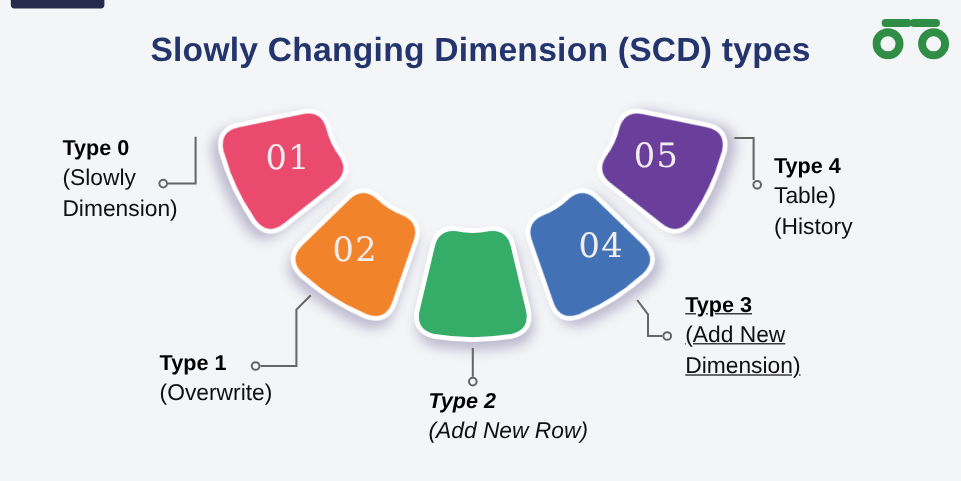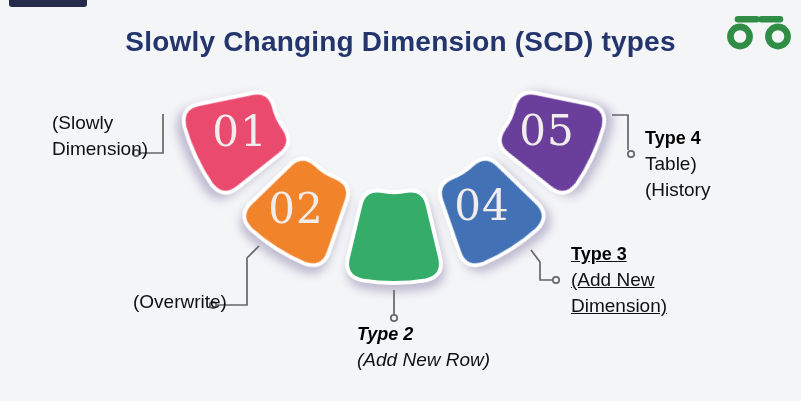--- a/index.html
+++ b/index.html
@@ -12,21 +12,21 @@
 
   .title{position:absolute;left:0;top:26px;width:801px;text-align:center;
          font-weight:700;font-size:28px;letter-spacing:.2px;}
 
   .logo{position:absolute;left:727px;top:13px;width:64px;height:38px;}
 
   .fan-svg{position:absolute;left:0;top:0;width:801px;height:401px;}
   .seg{filter:drop-shadow(2px 7px 5px rgba(125,115,160,.45));}
 
   .num{position:absolute;transform:translate(-50%,-50%);
-       font-family:"DejaVu Serif",serif;font-size:42px;color:#f2eded;
+       font-family:"DejaVu Serif",serif;font-size:28px;color:#f2eded;
        letter-spacing:1px;}
 
   .lbl{position:absolute;color:#101010;}
   .lbl .t{font-weight:700;font-size:18px;line-height:26px;color:#000;}
   .lbl .s{font-weight:400;font-size:19px;line-height:26px;}
 
   .lbl-t0{left:52px;top:110px;width:140px;}
   .lbl-t1{left:133px;top:289px;width:150px;}
   .lbl-t2{left:357px;top:321px;width:170px;font-style:italic;}
   .lbl-t3{left:571px;top:241px;width:130px;text-decoration:underline;}
@@ -80,29 +80,31 @@
       <circle cx="136" cy="153" r="3.2"></circle>
       <circle cx="213" cy="305" r="3.2"></circle>
       <circle cx="394" cy="318" r="3.2"></circle>
       <circle cx="556" cy="280" r="3.2"></circle>
       <circle cx="631" cy="154" r="3.2"></circle>
     </g>
   </svg>
 
   <div class="num" style="left:240px;top:131px">01</div>
   <div class="num" style="left:296px;top:208px">02</div>
-  <div class="num" style="left:482px;top:205px">04</div>
+  <div class="num" style="left:501px;top:205px">04</div>
   <div class="num" style="left:547px;top:130px">05</div>
 
   <div class="lbl lbl-t0">
+    <div class="t">Type 0</div>
     <div class="s">(Slowly</div>
     <div class="s">Dimension)</div>
   </div>
 
   <div class="lbl lbl-t1">
+    <div class="t">Type 1</div>
     <div class="s">(Overwrite)</div>
   </div>
 
   <div class="lbl lbl-t2">
     <div class="t">Type 2</div>
     <div class="s">(Add New Row)</div>
   </div>
 
   <div class="lbl lbl-t3">
     <div class="t">Type 3</div>

